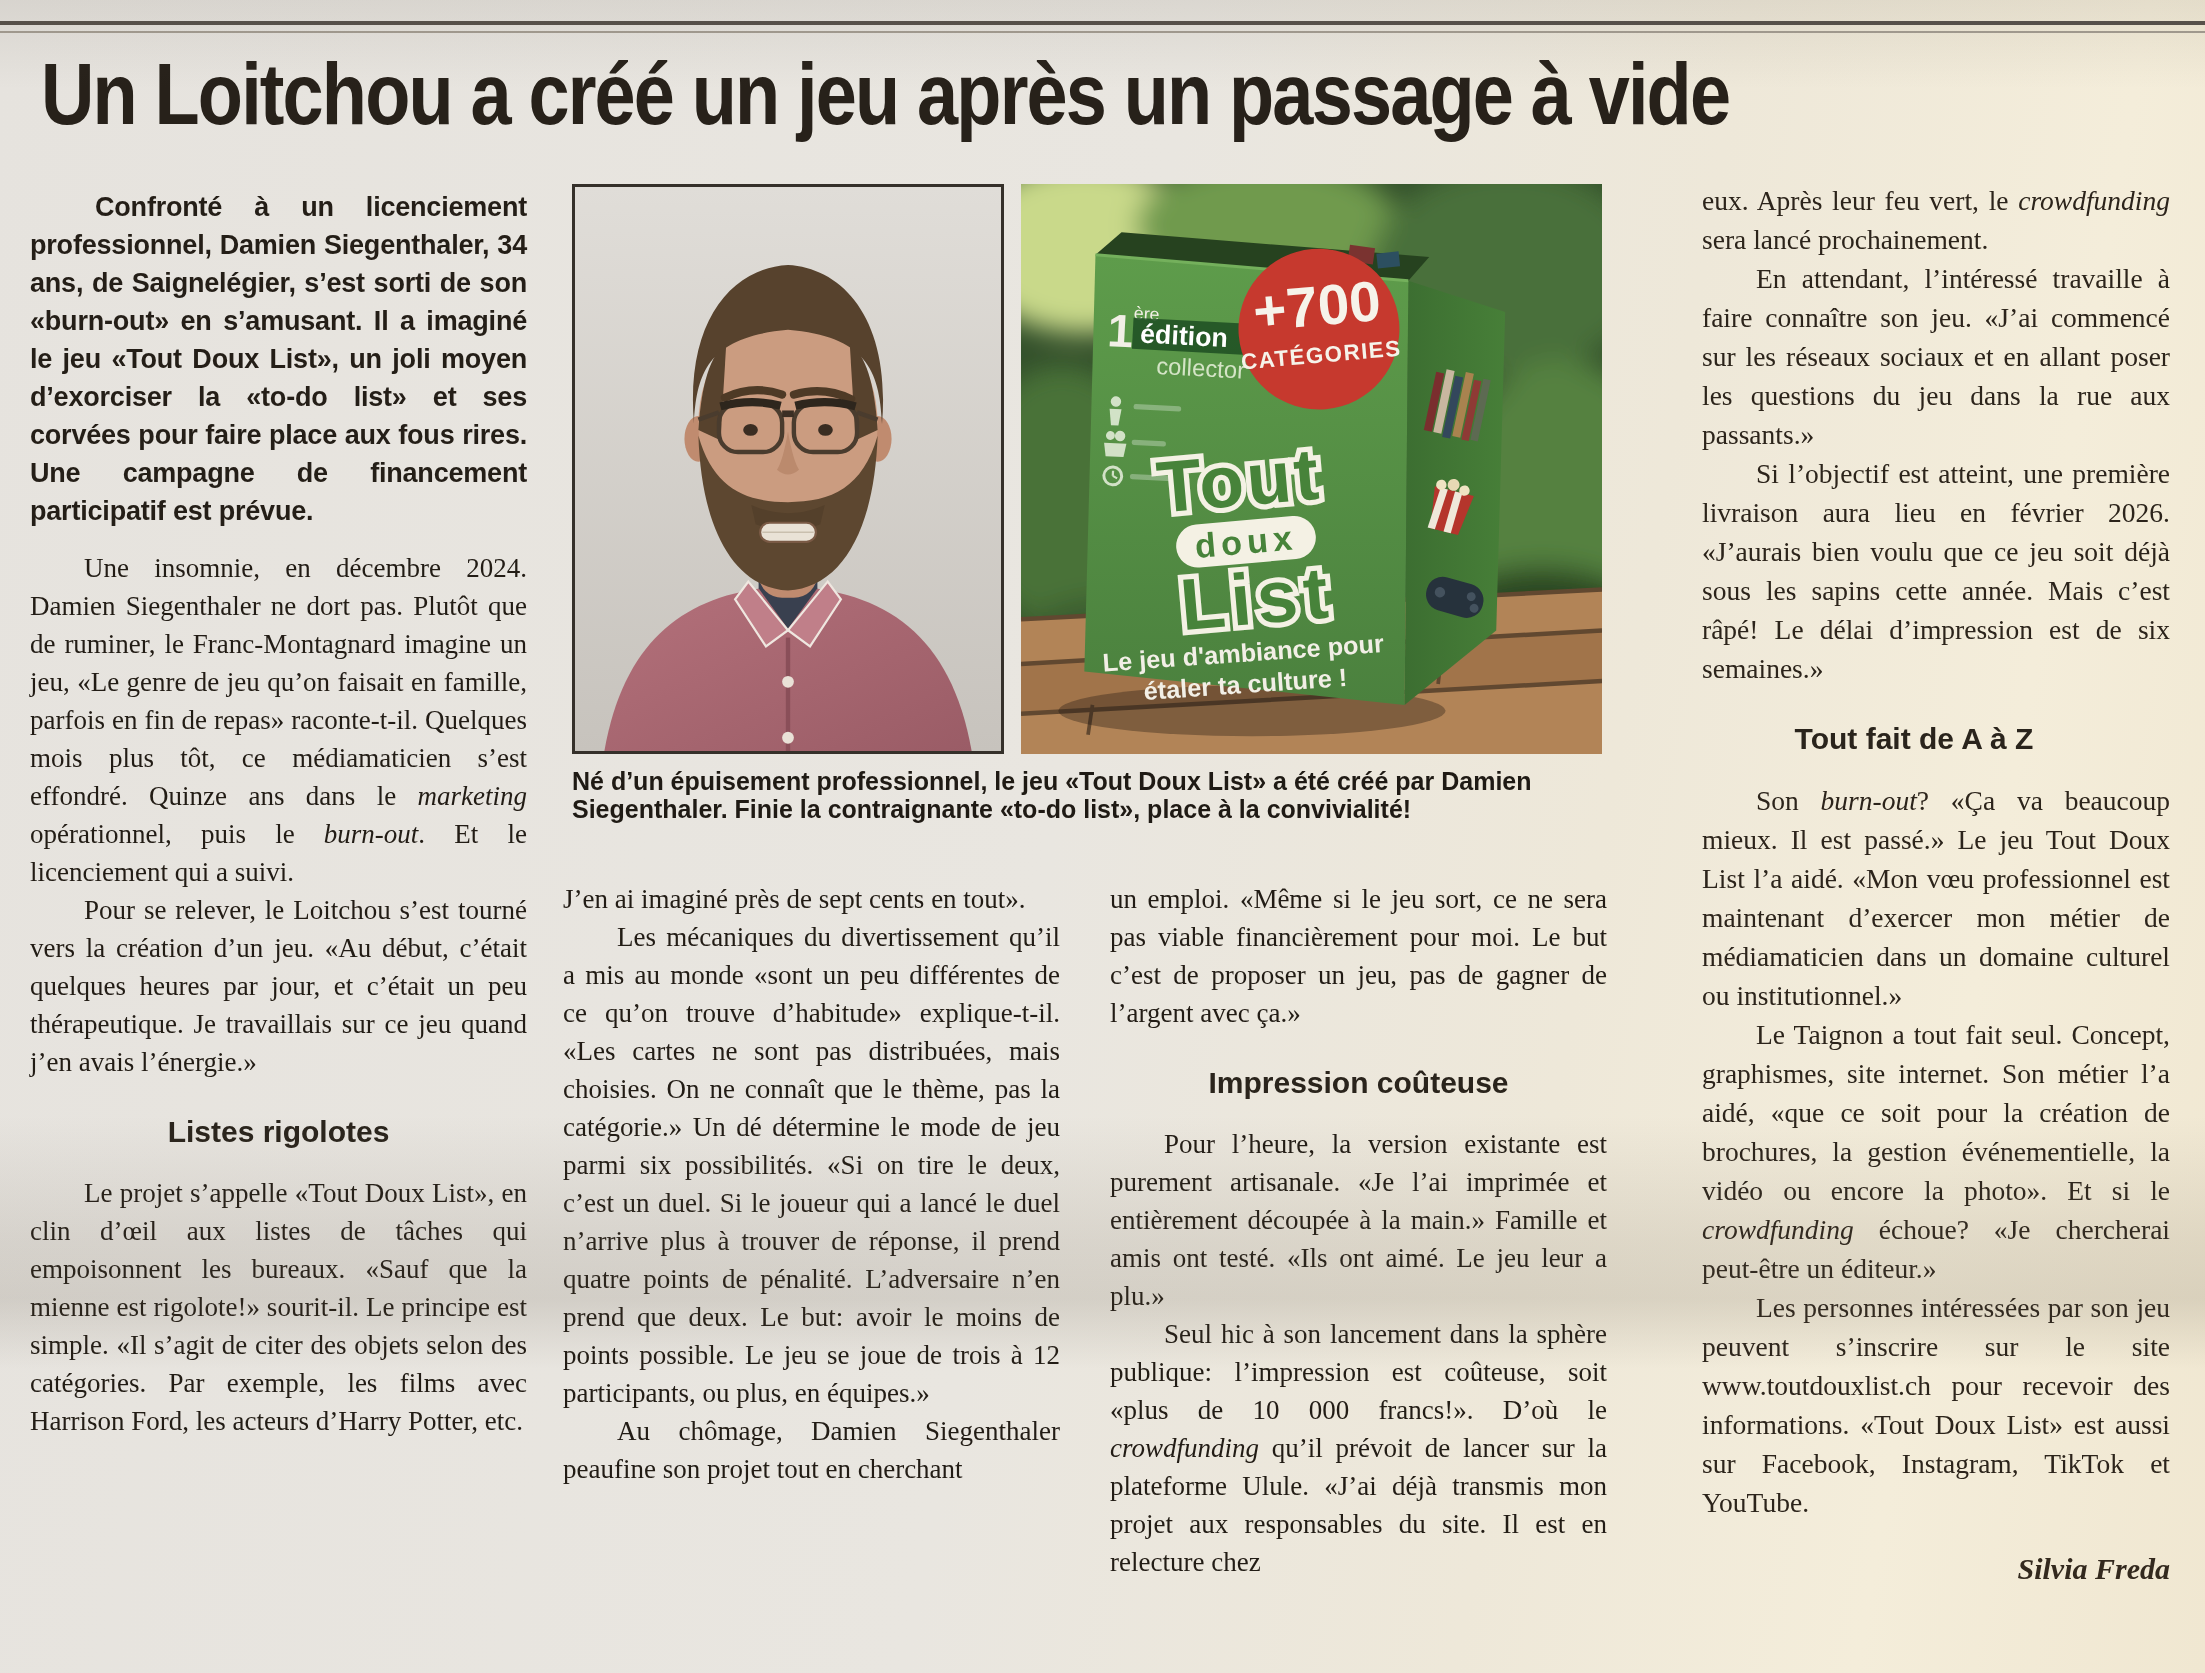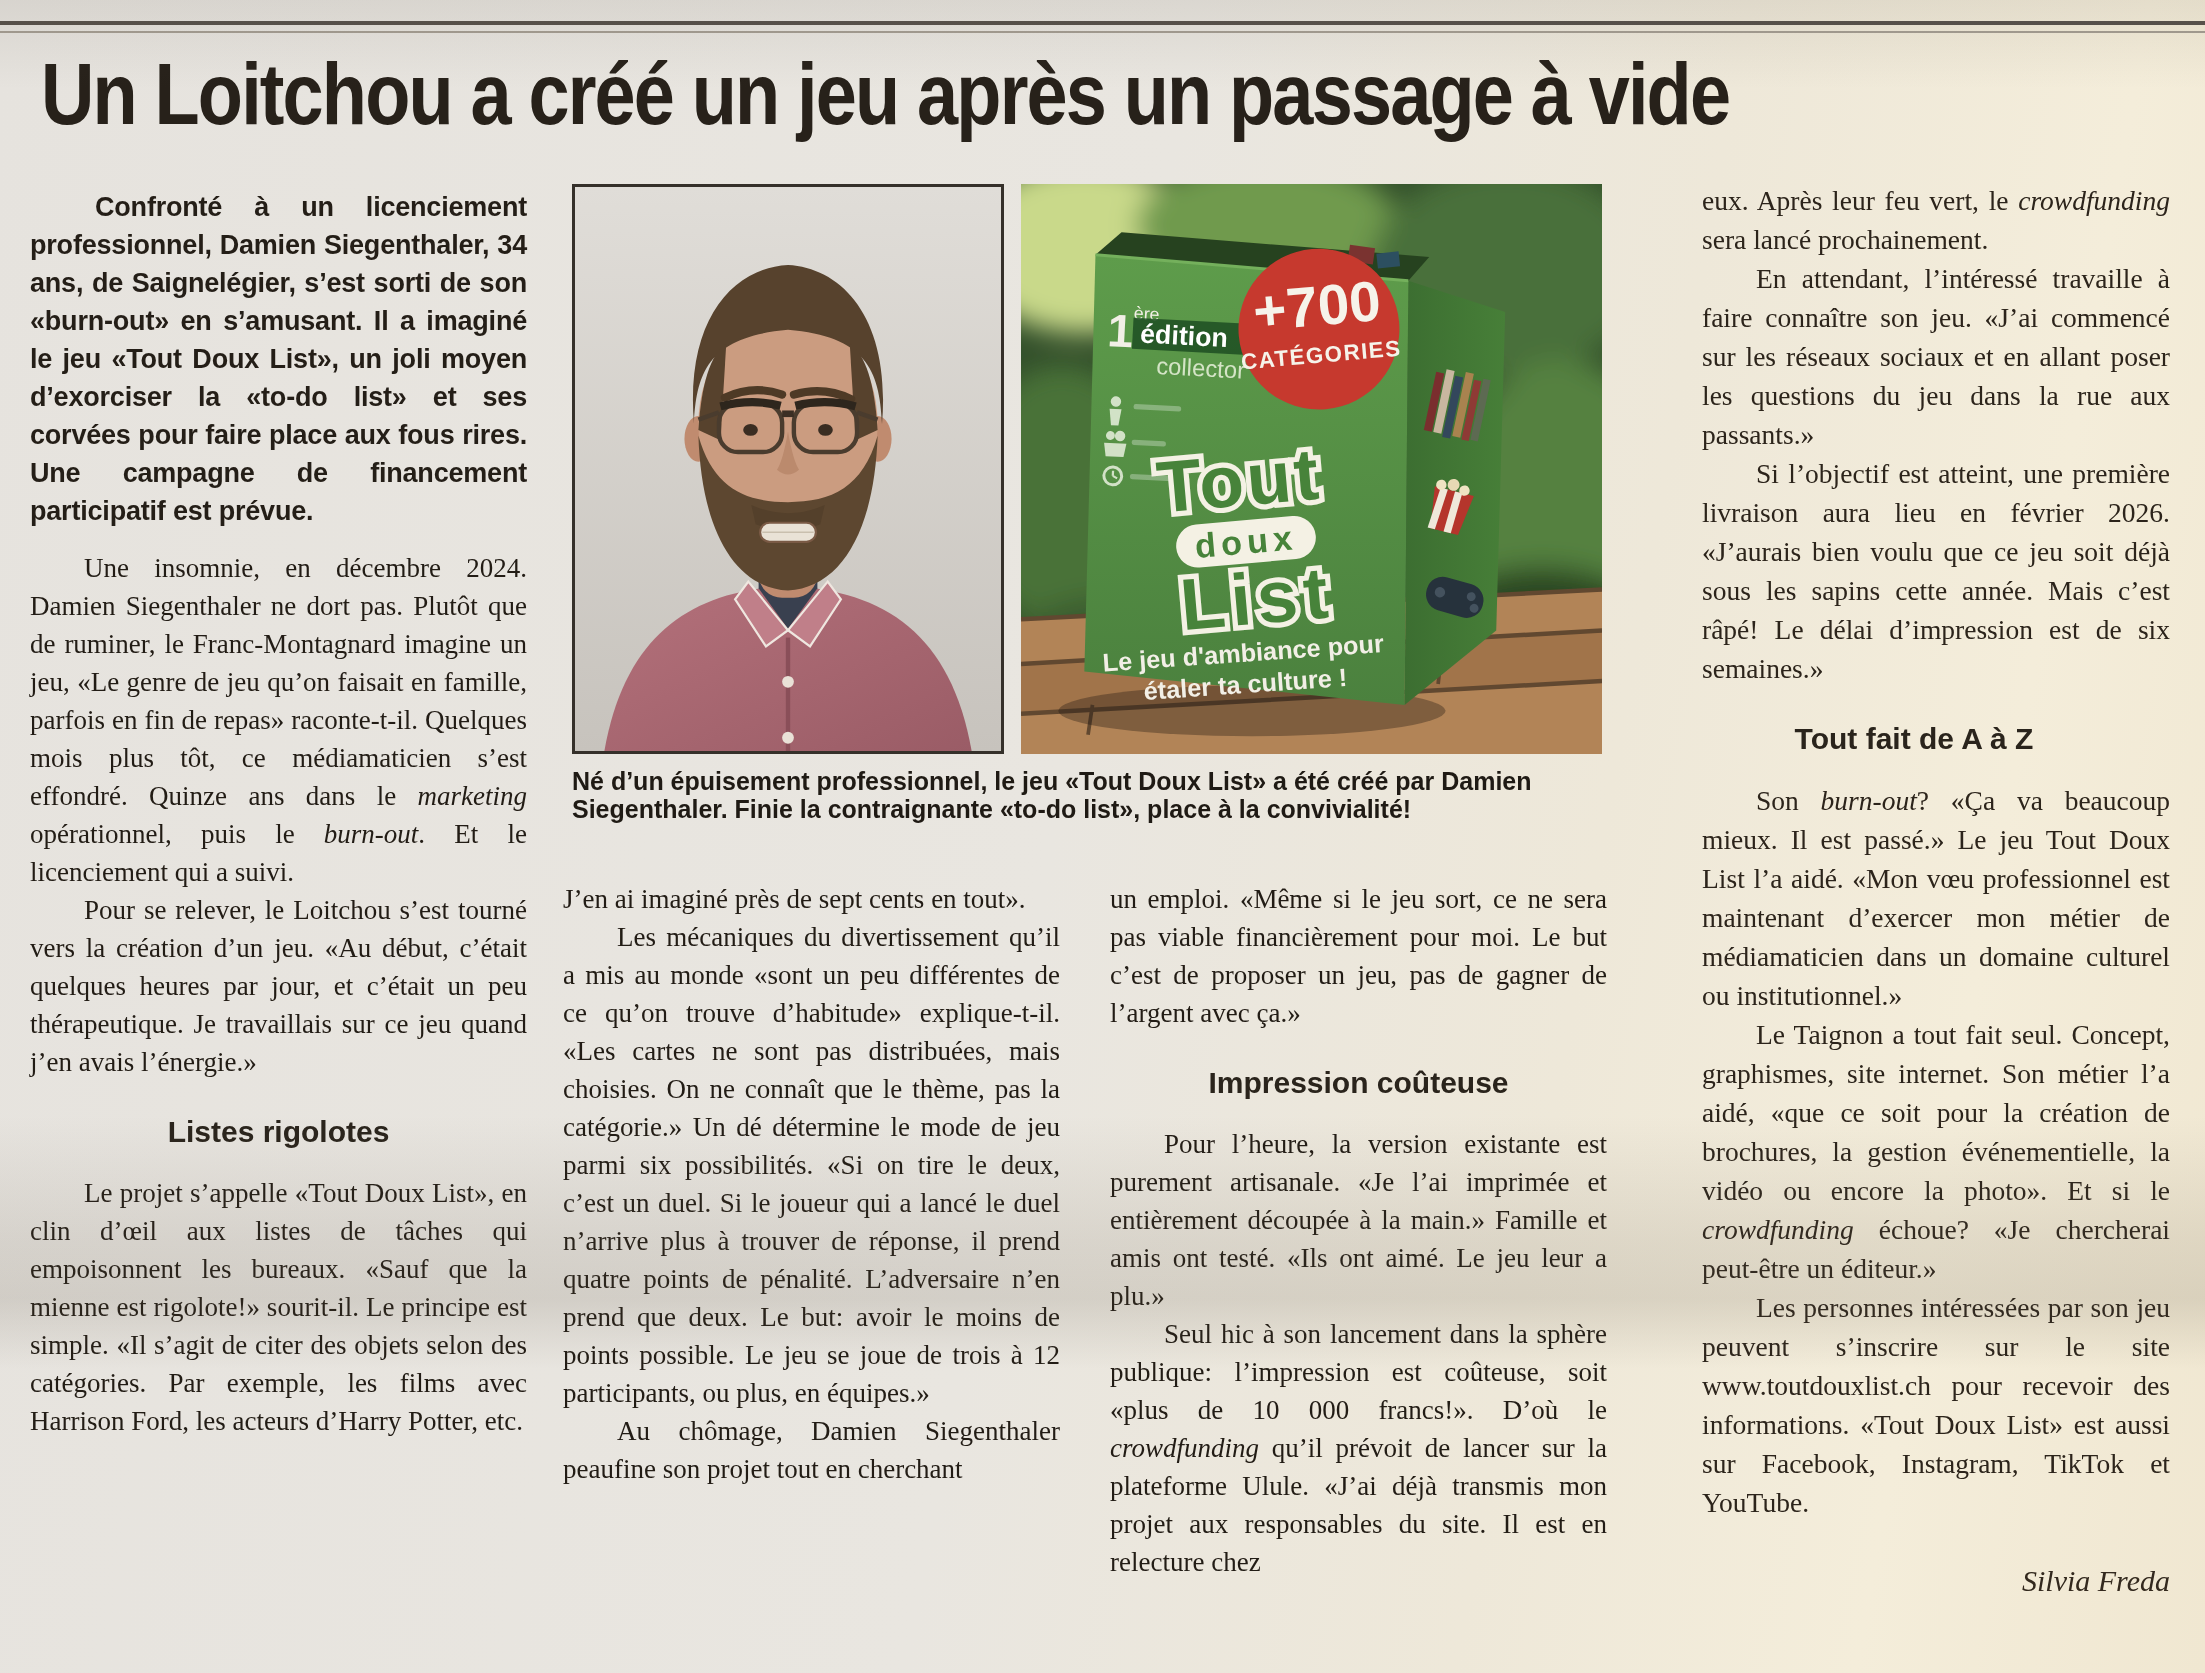--- a/index.html
+++ b/index.html
@@ -31,21 +31,21 @@
     font-family:"Liberation Sans","DejaVu Sans",sans-serif;
     font-size:30px;font-weight:700;color:#2a241c;
     text-align:center;margin:34px 0 25px 0;
   }
   .col1{left:30px;top:188px;width:497px;}
   .col2{left:563px;top:880px;width:497px;}
   .col3{left:1110px;top:880px;width:497px;}
   .col4{left:1658px;top:181px;width:512px;}
   .col4 p{font-size:27.5px;line-height:39px;color:#2c241b;margin-left:44px;}
   .byline{
-    margin-top:42px;text-align:right;font-style:italic;font-weight:400;
+    margin-top:30px;text-align:right;font-style:italic;font-weight:700;
     font-size:30px;color:#33291e;
   }
   figure{margin:0;padding:0;position:absolute;}
   .fig-portrait{left:572px;top:184px;width:432px;height:570px;border:3.7px solid #35302a;box-sizing:border-box;background:#d6d3ce;}
   .fig-box{left:1021px;top:184px;width:581px;height:570px;background:#33502b;}
   .fig-portrait svg,.fig-box svg{display:block;width:100%;height:100%;}
   .caption{
     position:absolute;left:572px;top:767px;width:1030px;
     font-family:"Liberation Sans","DejaVu Sans",sans-serif;
     font-weight:700;font-size:25px;line-height:28px;color:#1f1a14;text-align:left;

